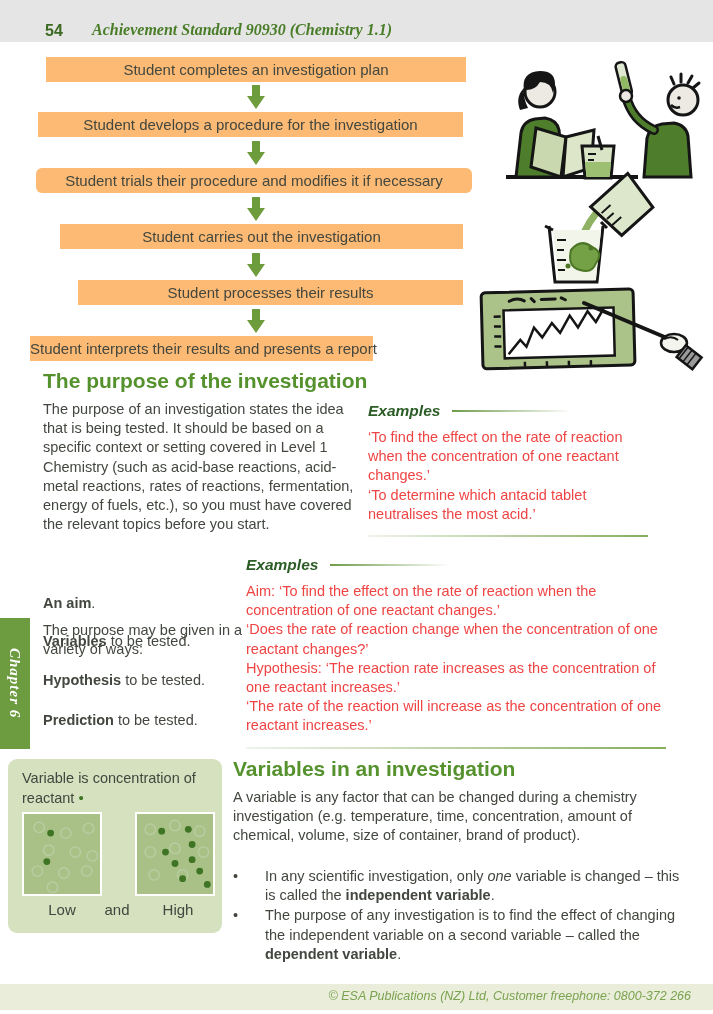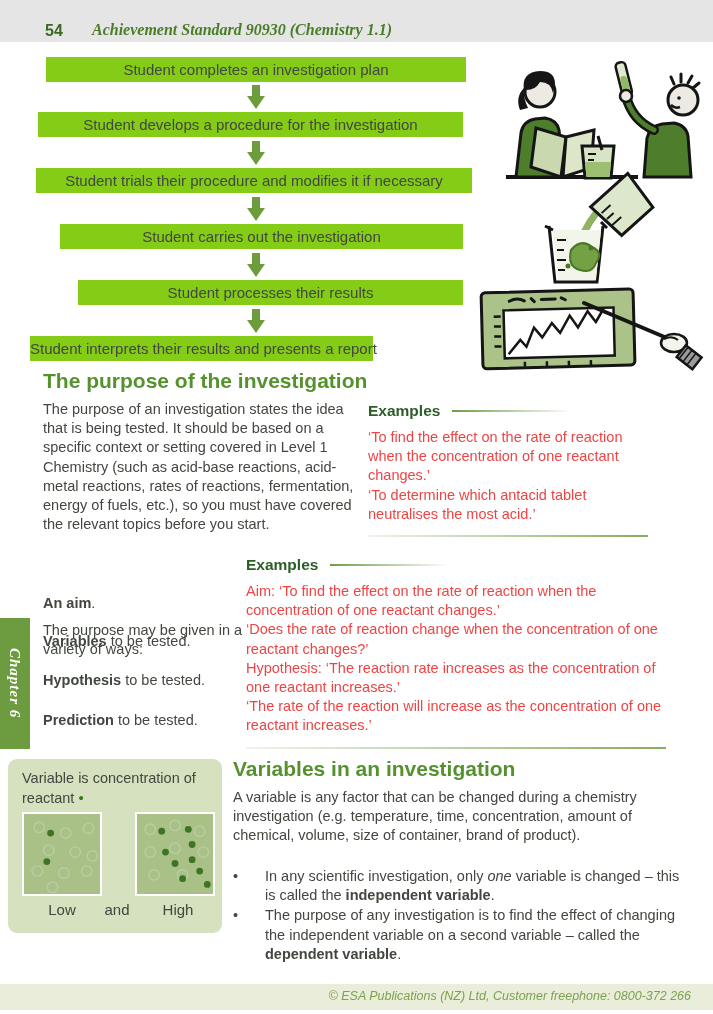--- a/index.html
+++ b/index.html
@@ -5,45 +5,45 @@
   * { margin:0; padding:0; box-sizing:border-box; }
   body { background:#888; font-family:"Liberation Sans", sans-serif; }
   .page { position:relative; width:713px; height:1014px; background:#ffffff; overflow:hidden; margin:0 auto; }
 
   
   .header-band { position:absolute; left:0; top:0; width:713px; height:42px; background:#e5e5e5; }
   .page-num { position:absolute; left:45px; top:22px; font-size:16px; font-weight:bold; color:#3c6a22; }
   .header-title { position:absolute; left:92px; top:21px; font-family:"Liberation Serif", serif; font-style:italic; font-weight:bold; font-size:16px; color:#4a7d28; }
 
   
-  .flow-box { position:absolute; height:25px; background:#84cc16; color:#42473f; font-size:15px; text-align:center; line-height:25px; white-space:nowrap; }
+  .flow-box { position:absolute; height:25px; background:#fdba74; color:#42473f; font-size:15px; text-align:center; line-height:25px; white-space:nowrap; }
   .fb1 { left:46px; top:57px;  width:420px; }
   .fb2 { left:38px; top:112px; width:425px; }
-  .fb3 { left:36px; top:168px; width:436px; }
+  .fb3 { left:36px; top:168px; width:436px;border-radius:6px; }
   .fb4 { left:60px; top:224px; width:403px; }
   .fb5 { left:78px; top:280px; width:385px; }
   .fb6 { left:30px; top:336px; width:343px; }
   .flow-arrow { position:absolute; left:247px; width:18px; height:24px; }
   .fa1 { top:85px; } .fa2 { top:141px; } .fa3 { top:197px; } .fa4 { top:253px; } .fa5 { top:309px; }
 
   .illus { position:absolute; }
   .ill-students { left:478px; top:50px; }
   .ill-pour     { left:505px; top:170px; }
   .ill-graph    { left:476px; top:283px; }
 
   
   .sec-title { position:absolute; font-size:21px; font-weight:bold; color:#55922e; letter-spacing:0; }
   .purpose-title { left:43px; top:369px; }
   .purpose-body { position:absolute; left:43px; top:400px; width:322px; font-size:14.5px; line-height:19.2px; color:#42473f; }
 
   .examples-box { position:absolute; }
   .ex1 { left:368px; top:402px; width:280px; }
   .ex2 { left:246px; top:556px; width:420px; }
   .ex-head-row { display:flex; align-items:center; margin-bottom:8px; }
-  .ex-heading { font-size:15.5px; font-weight:bold; color:#2c5d26; }
+  .ex-heading { font-size:15.5px; font-weight:bold; color:#2c5d26;font-style:italic; }
   .ex-line { height:2px; flex:0 0 120px; margin-left:12px; background:linear-gradient(to right,#6f9c4a,rgba(255,255,255,0)); }
   .ex-item { font-size:14.5px; line-height:19.2px; color:#ef4444; }
   .ex-bottom { height:2px; margin-top:11px; background:linear-gradient(to right,rgba(150,180,130,0.15),#86ad5c); }
 
   .ways-item { position:absolute; left:43px; width:210px; font-size:14.5px; line-height:19.2px; color:#42473f; }
   .w-intro { top:585px;margin-top:36px; }
   .w-aim   { top:594px; }
   .w-q     { top:632px; }
   .w-h     { top:671px; }
   .w-p     { top:711px; }

